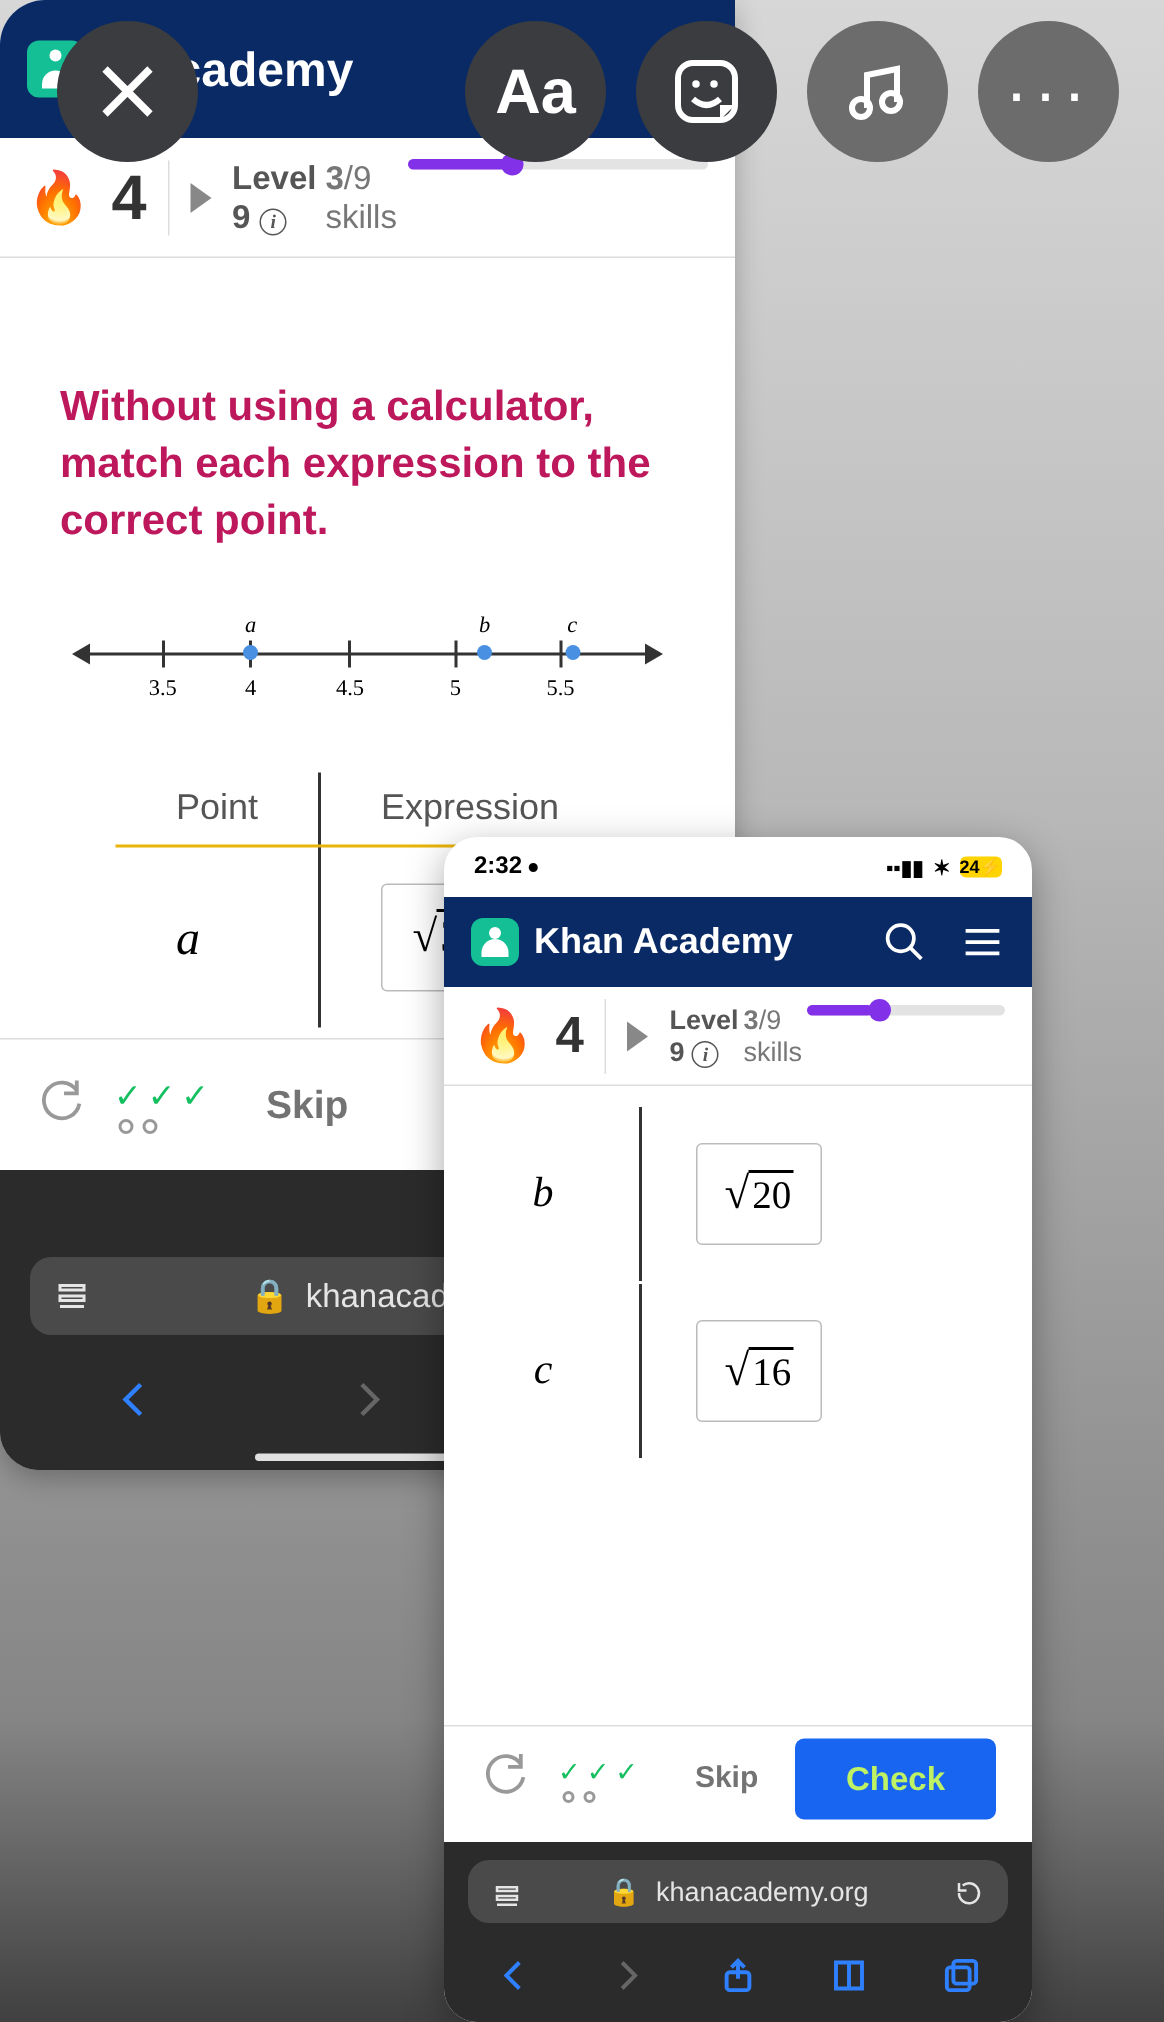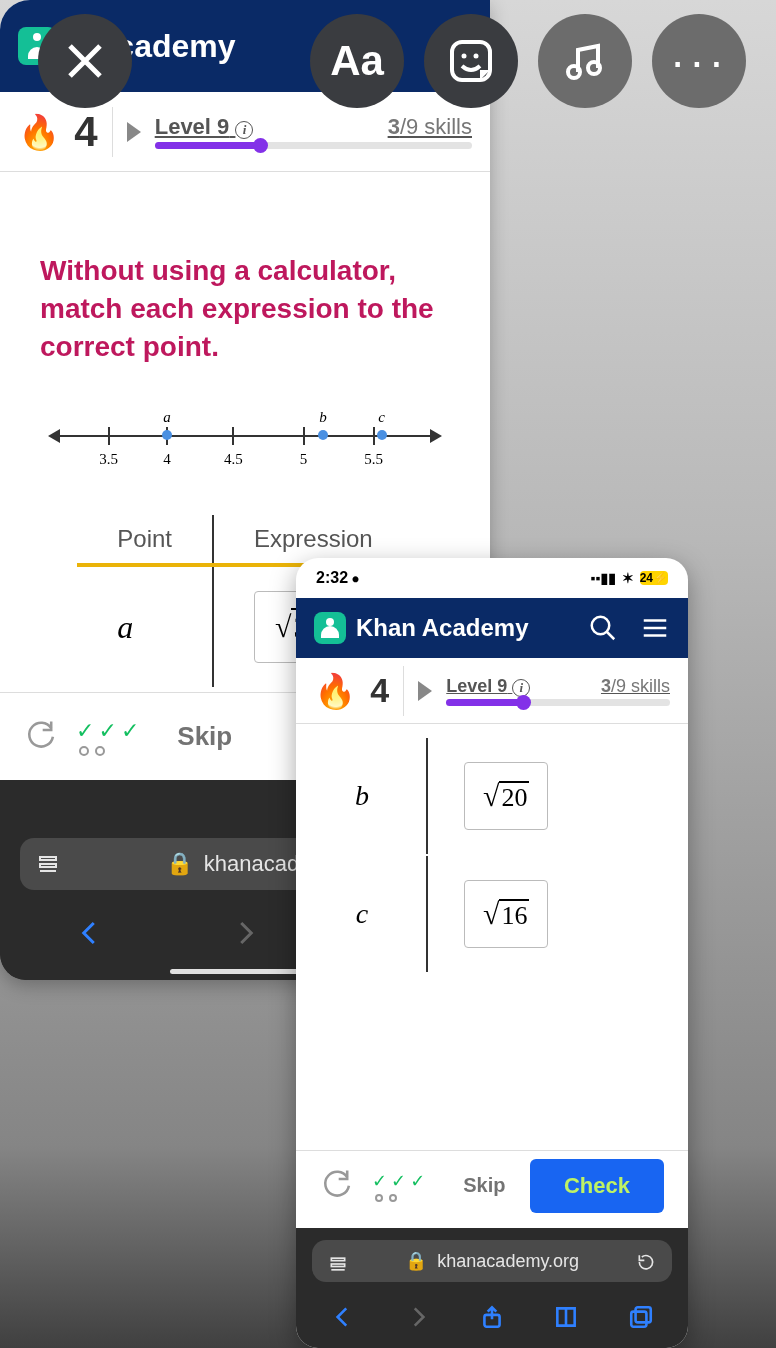--- a/index.html
+++ b/index.html
@@ -35,21 +35,21 @@
   .nav-gap { flex: 1; }
   .nav-icon { width: 30px; height: 30px; margin-left: 22px; }
   
   .prog-row { display: flex; align-items: center; height: 80px; padding: 0 18px; border-bottom: 1px solid #ddd; gap: 14px; font-size: 22px; color: #555; }
   .prog-row.small { height: 66px; font-size: 18px; }
   .streak-num { font-size: 42px; font-weight: 700; color: #333; }
   .prog-row.small .streak-num { font-size: 34px; }
   .flame { color: #ff7a00; font-size: 34px; }
   .vline { width: 1px; height: 50px; background: #ddd; }
   .tri-right { width: 0; height: 0; border-left: 14px solid #888; border-top: 10px solid transparent; border-bottom: 10px solid transparent; }
-  .level-col { flex: 1; display: flex; flex-direction: column; gap: 2px; text-decoration: underline; }
+  .level-col { flex: 1; display: flex; flex-direction: row; gap: 2px; }
   .level-line { display: flex; align-items: center; justify-content: space-between; font-weight: 600; }
   .info-i { display: inline-flex; width: 18px; height: 18px; border: 1.6px solid #555; border-radius: 50%; align-items: center; justify-content: center; font-size: 13px; font-family: serif; font-style: italic; }
   .skills-txt { color: #777; font-weight: 400; }
   .prog-bar { width: 100%; height: 7px; background: #e3e3e3; border-radius: 4px; position: relative; }
   .prog-fill { height: 100%; background: #8331e8; border-radius: 4px; }
   .prog-knob { position: absolute; top: -4px; width: 15px; height: 15px; background: #8331e8; border-radius: 50%; }
   
   .q-body { padding: 80px 40px 20px; }
   .q-text { font-size: 28px; font-weight: 600; color: #be185d; line-height: 1.35; margin-bottom: 40px; }
   .nline { position: relative; height: 80px; margin: 0 10px 30px; }
@@ -58,21 +58,21 @@
   .nline-arrow-l { left: -2px; border-right: 12px solid #333; }
   .nline-arrow-r { right: -2px; border-left: 12px solid #333; }
   .tick { position: absolute; top: 22px; width: 2px; height: 18px; background: #333; transform: translateX(-50%); }
   .tick-lbl { position: absolute; top: 46px; transform: translateX(-50%); font-size: 15px; font-family: Georgia, serif; }
   .pt { position: absolute; top: 25px; width: 10px; height: 10px; background: #4a90e2; border-radius: 50%; transform: translate(-50%,0); }
   .pt-lbl { position: absolute; top: 4px; transform: translateX(-50%); font-size: 15px; font-style: italic; font-family: Georgia, serif; }
   
   .mtable { margin: 0 auto; border-collapse: collapse; }
   .mtable th { font-weight: 400; font-size: 24px; color: #555; padding: 10px 40px; }
   .mtable th:first-child { border-right: 2px solid #333; }
-  .mtable tr:first-child th { border-bottom: 4px solid #eab308; }
+  .mtable tr:first-child th { border-bottom: 2px solid #eab308; }
   .mtable td { padding: 24px 40px; vertical-align: middle; }
   .mtable td:first-child { border-right: 2px solid #333; font-family: Georgia, serif; font-style: italic; font-size: 32px; }
   .expr-box { border: 1px solid #bbb; border-radius: 4px; padding: 18px 20px; font-size: 30px; font-family: Georgia, serif; display: inline-block; }
   .sqrt { font-family: Georgia, serif; }
   .sqrt-sym { font-size: 30px; }
   .sqrt-arg { border-top: 2px solid #000; padding: 0 2px; }
   
   .bbar { position: absolute; left: 0; right: 0; display: flex; align-items: center; padding: 0 24px; gap: 18px; background: #fff; border-top: 1px solid #ddd; }
   .shot-back .bbar { bottom: 200px; height: 88px; }
   .refresh-ic svg { width: 34px; height: 34px; stroke: #999; fill: none; stroke-width: 3; }

